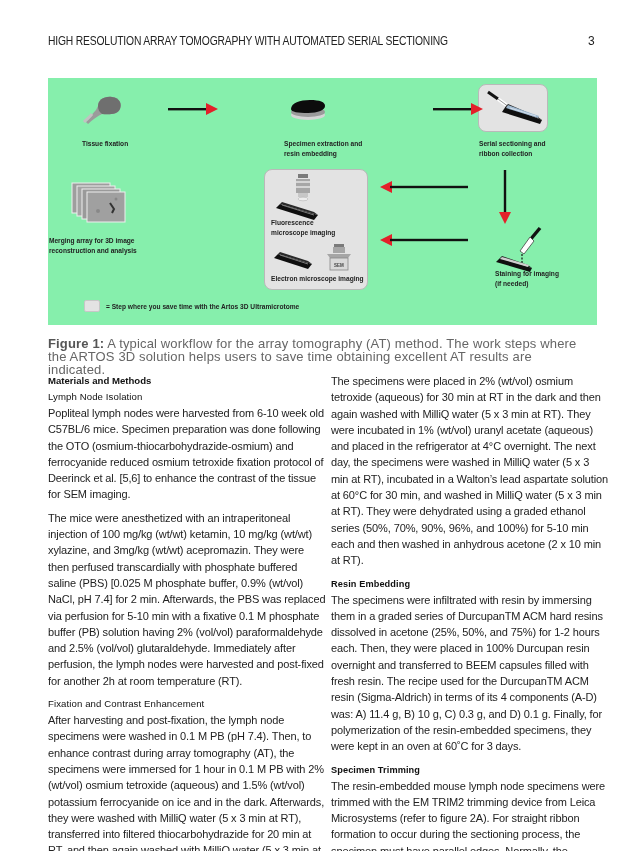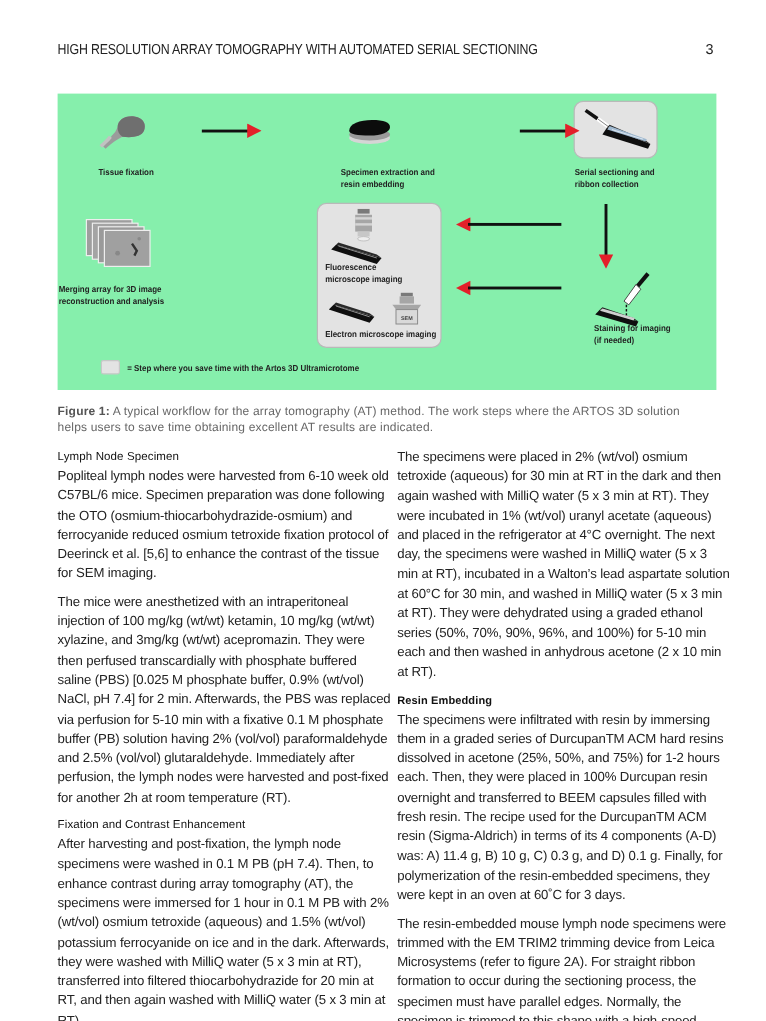--- a/index.html
+++ b/index.html
@@ -28,21 +28,21 @@
   }
   .legend-swatch {
     position: absolute; left: 36px; top: 222px; width: 16px; height: 12px;
     background: #e3e3e3; border: 1px solid #c7c7c7; border-radius: 2px;
   }
   .arrow { position: absolute; }
   svg { display: block; }
 
   .caption {
     position: absolute; left: 48px; top: 337px; width: 540px;
-    font-size: 10px; line-height: 13px; color: #666; letter-spacing: 0.15px;
+    font-size: 13px; line-height: 13px; color: #666; letter-spacing: 0.15px;
   }
   .caption b { color: #555; }
 
   .col { position: absolute; top: 373px; width: 278px; }
   .col.left { left: 48px; }
   .col.right { left: 331px; }
   .col h2 { font-size: 9.6px; font-weight: bold; color: #111; line-height: 16px; }
   .col h3 { font-size: 9.6px; font-weight: normal; color: #111; line-height: 16px; letter-spacing: 0.1px; }
   .col h3.semi { font-weight: bold; font-size: 9.2px; }
   .col p {
@@ -174,29 +174,31 @@
 
   <div class="legend-swatch"></div>
   <div class="fig-label" style="left:58px; top:224px;">= Step where you save time with the Artos 3D Ultramicrotome</div>
 </div>
 
 <div class="caption">
   <b>Figure 1:</b><span> A typical workflow for the array tomography (AT) method. The work steps where the ARTOS 3D solution helps users to save time obtaining excellent AT results are indicated.</span>
 </div>
 
 <div class="col left">
-  <h3>Lymph Node Specimen</h3>
+  <h2>Materials and Methods</h2>
+  <h3>Lymph Node Isolation</h3>
   <p>Popliteal lymph nodes were harvested from 6-10 week old C57BL/6 mice. Specimen preparation was done following the OTO (osmium-thiocarbohydrazide-osmium) and ferrocyanide reduced osmium tetroxide fixation protocol of Deerinck et al. [5,6] to enhance the contrast of the tissue for SEM imaging.</p>
   <div class="gap"></div>
   <p>The mice were anesthetized with an intraperitoneal injection of 100 mg/kg (wt/wt) ketamin, 10 mg/kg (wt/wt) xylazine, and 3mg/kg (wt/wt) acepromazin. They were then perfused transcardially with phosphate buffered saline (PBS) [0.025 M phosphate buffer, 0.9% (wt/vol) NaCl, pH 7.4] for 2 min. Afterwards, the PBS was replaced via perfusion for 5-10 min with a fixative 0.1 M phosphate buffer (PB) solution having 2% (vol/vol) paraformaldehyde and 2.5% (vol/vol) glutaraldehyde. Immediately after perfusion, the lymph nodes were harvested and post-fixed for another 2h at room temperature (RT).</p>
   <div class="gap"></div>
   <h3>Fixation and Contrast Enhancement</h3>
   <p>After harvesting and post-fixation, the lymph node specimens were washed in 0.1 M PB (pH 7.4). Then, to enhance contrast during array tomography (AT), the specimens were immersed for 1 hour in 0.1 M PB with 2% (wt/vol) osmium tetroxide (aqueous) and 1.5% (wt/vol) potassium ferrocyanide on ice and in the dark. Afterwards, they were washed with MilliQ water (5 x 3 min at RT), transferred into filtered thiocarbohydrazide for 20 min at RT, and then again washed with MilliQ water (5 x 3 min at RT).</p>
 </div>
 
 <div class="col right">
   <p>The specimens were placed in 2% (wt/vol) osmium tetroxide (aqueous) for 30 min at RT in the dark and then again washed with MilliQ water (5 x 3 min at RT). They were incubated in 1% (wt/vol) uranyl acetate (aqueous) and placed in the refrigerator at 4°C overnight. The next day, the specimens were washed in MilliQ water (5 x 3 min at RT), incubated in a Walton’s lead aspartate solution at 60°C for 30 min, and washed in MilliQ water (5 x 3 min at RT). They were dehydrated using a graded ethanol series (50%, 70%, 90%, 96%, and 100%) for 5-10 min each and then washed in anhydrous acetone (2 x 10 min at RT).</p>
   <div class="gap"></div>
   <h3 class="semi">Resin Embedding</h3>
   <p>The specimens were infiltrated with resin by immersing them in a graded series of DurcupanTM ACM hard resins dissolved in acetone (25%, 50%, and 75%) for 1-2 hours each. Then, they were placed in 100% Durcupan resin overnight and transferred to BEEM capsules filled with fresh resin. The recipe used for the DurcupanTM ACM resin (Sigma-Aldrich) in terms of its 4 components (A-D) was: A) 11.4 g, B) 10 g, C) 0.3 g, and D) 0.1 g. Finally, for polymerization of the resin-embedded specimens, they were kept in an oven at 60˚C for 3 days.</p>
   <div class="gap"></div>
+  <h3 class="semi">Specimen Trimming</h3>
   <p>The resin-embedded mouse lymph node specimens were trimmed with the EM TRIM2 trimming device from Leica Microsystems (refer to figure 2A). For straight ribbon formation to occur during the sectioning process, the specimen must have parallel edges. Normally, the specimen is trimmed to this shape with a high-speed milling system, such as the EM TRIM2 or EM Rapid solution.</p>
 </div>
 
 </body></html>

